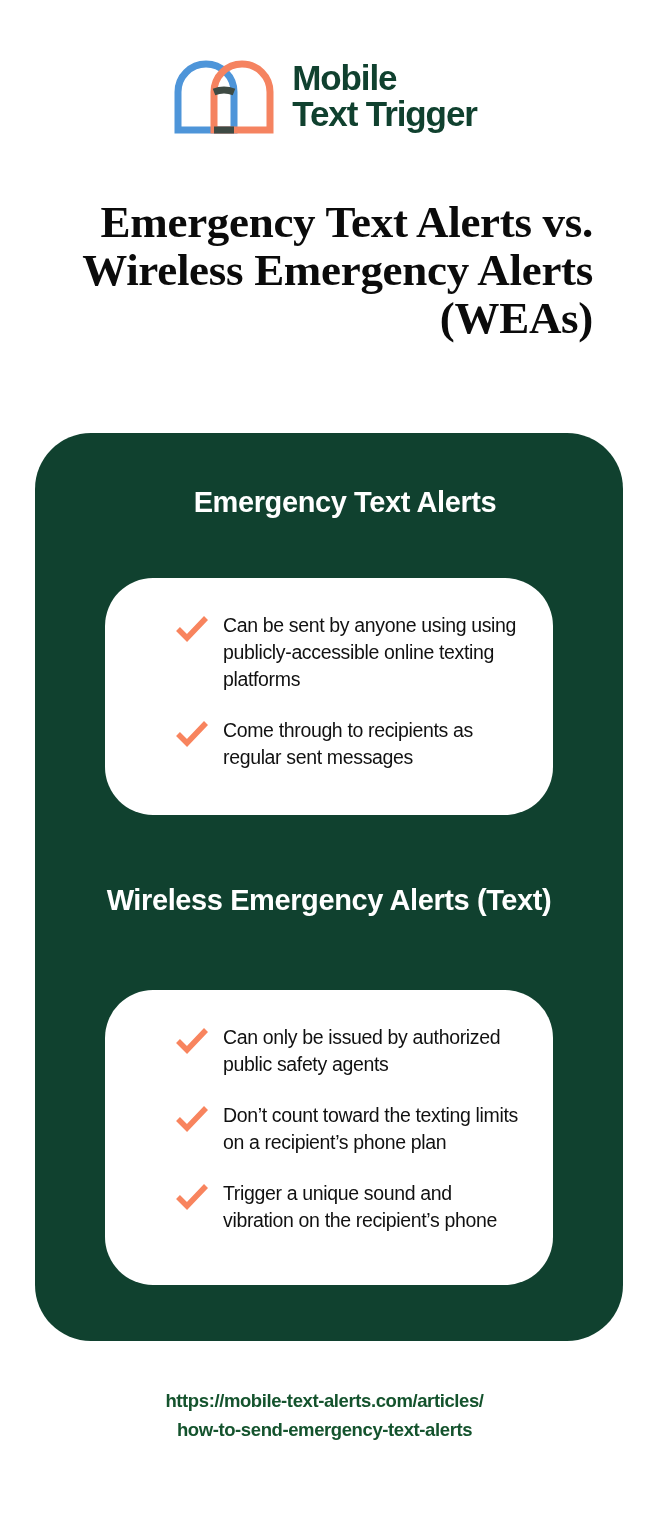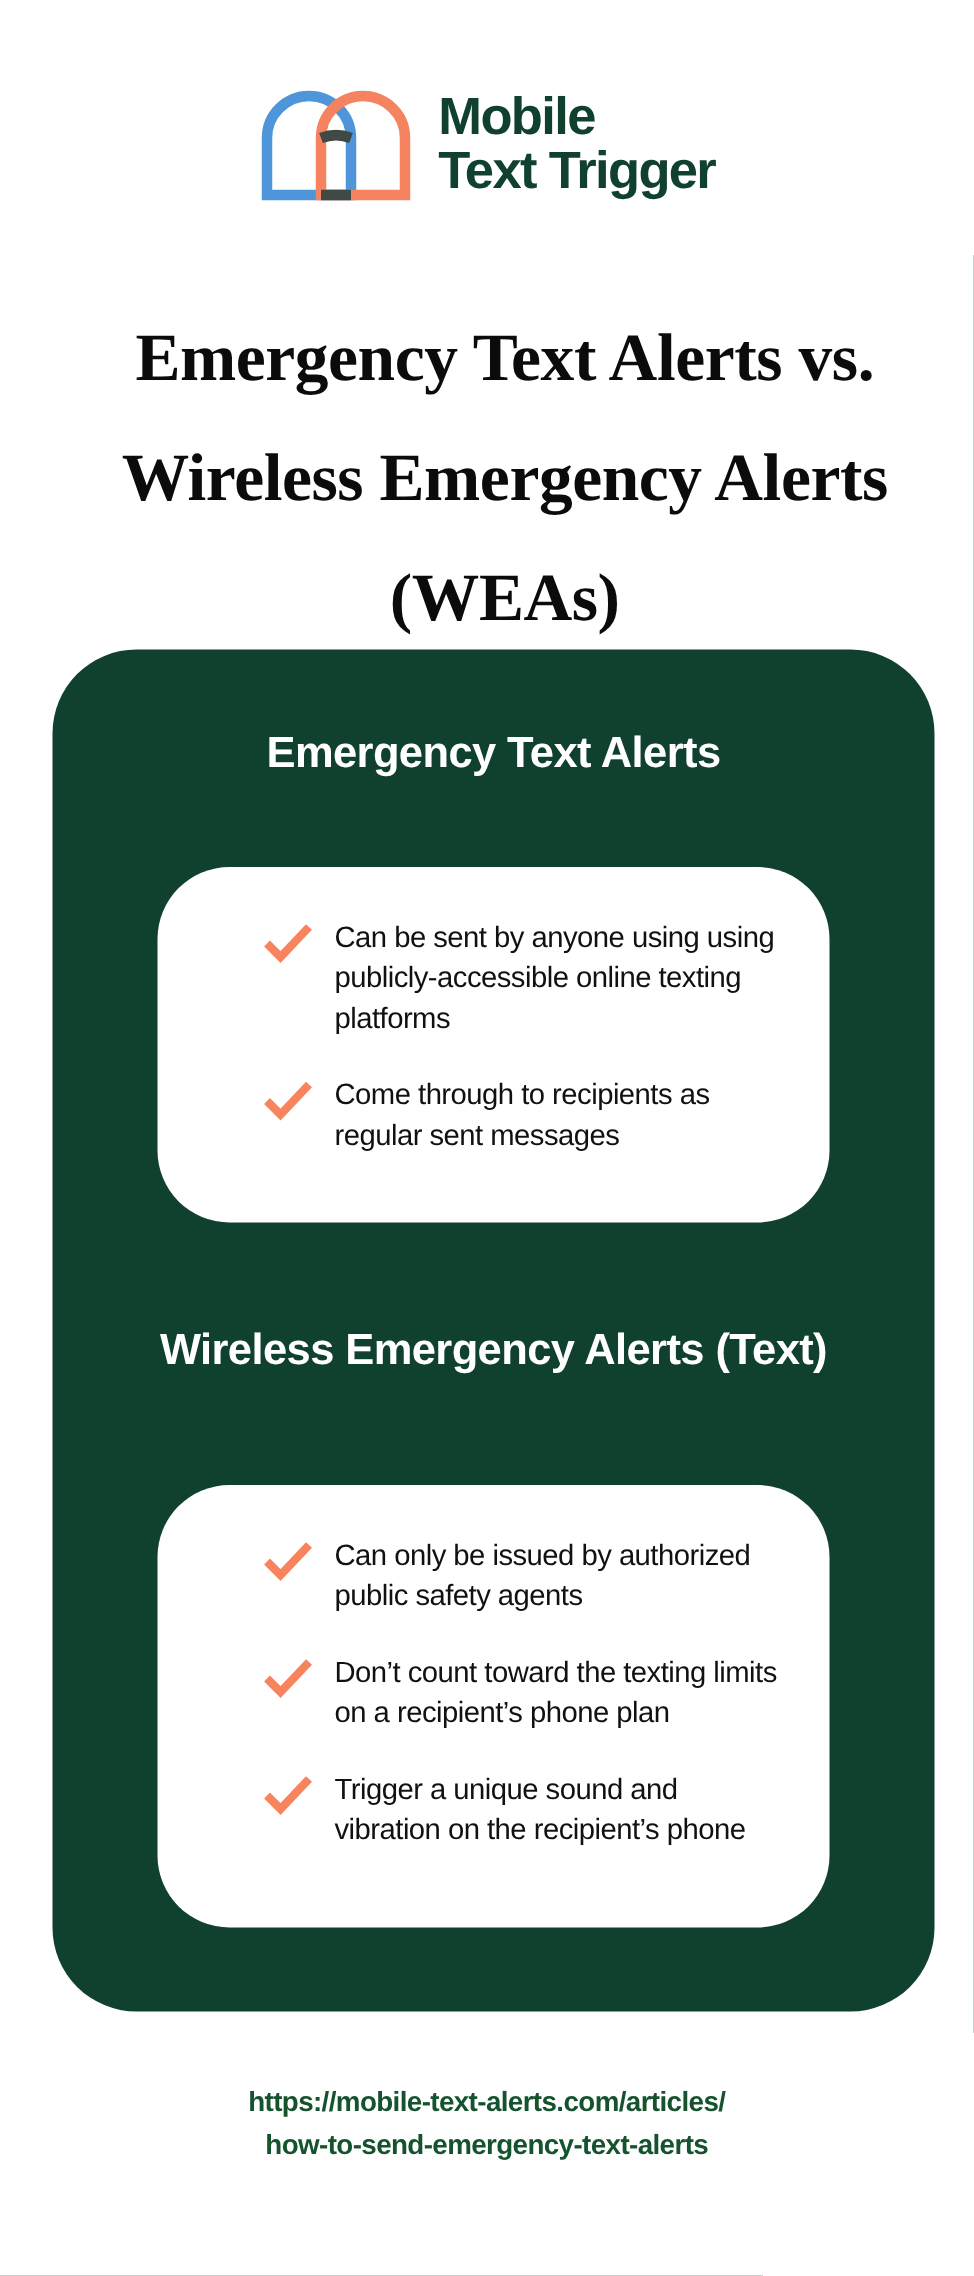--- a/index.html
+++ b/index.html
@@ -47,26 +47,26 @@
     font-size: 35px;
     letter-spacing: -1.1px;
     color: #10412F;
     white-space: nowrap;
   }
 
   
   .headline {
     position: absolute;
     top: 198px;
-    left: 56px;
+    left: 32px;
     width: 561px;
-    text-align: center;
+    text-align: right;
     font-family: "Liberation Serif", serif;
     font-size: 45px;
-    line-height: 80px;
+    line-height: 48px;
     letter-spacing: -0.3px;
     color: #0b0b0b;
   }
 
   
   .panel {
     position: absolute;
     left: 35px;
     top: 433px;
     width: 588px;
@@ -78,21 +78,21 @@
   .panel-heading {
     width: 100%;
     text-align: center;
     color: #ffffff;
     font-family: "Liberation Sans", sans-serif;
     font-weight: bold;
     font-size: 29px;
     line-height: 39px;
     letter-spacing: -0.4px;
   }
-  .heading-1 { position:absolute; left:0; top:50px; }
+  .heading-1 { position:absolute; left:16px; top:50px; }
   .heading-2 { position:absolute; left:0; top:448px; }
 
   
   .card {
     position: absolute;
     background: #ffffff;
     border-radius: 48px;
     left: 70px;
     width: 448px;
   }

